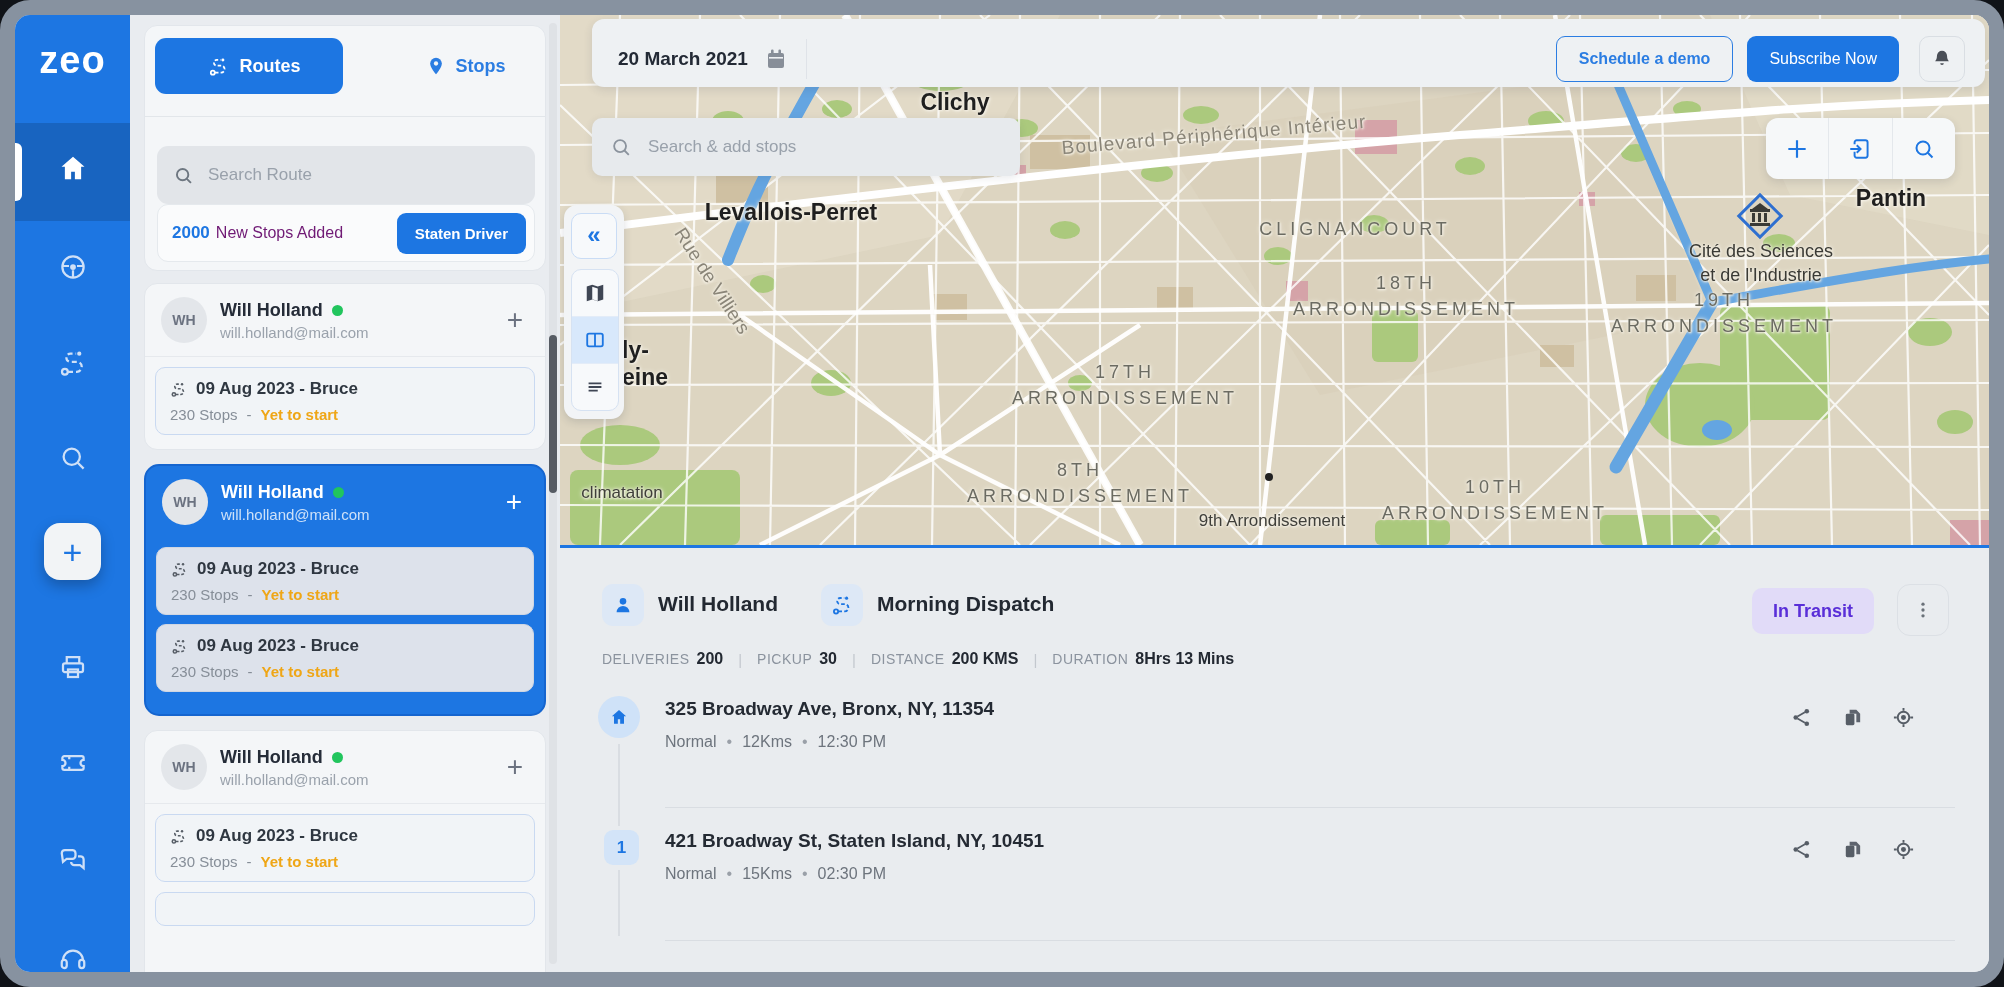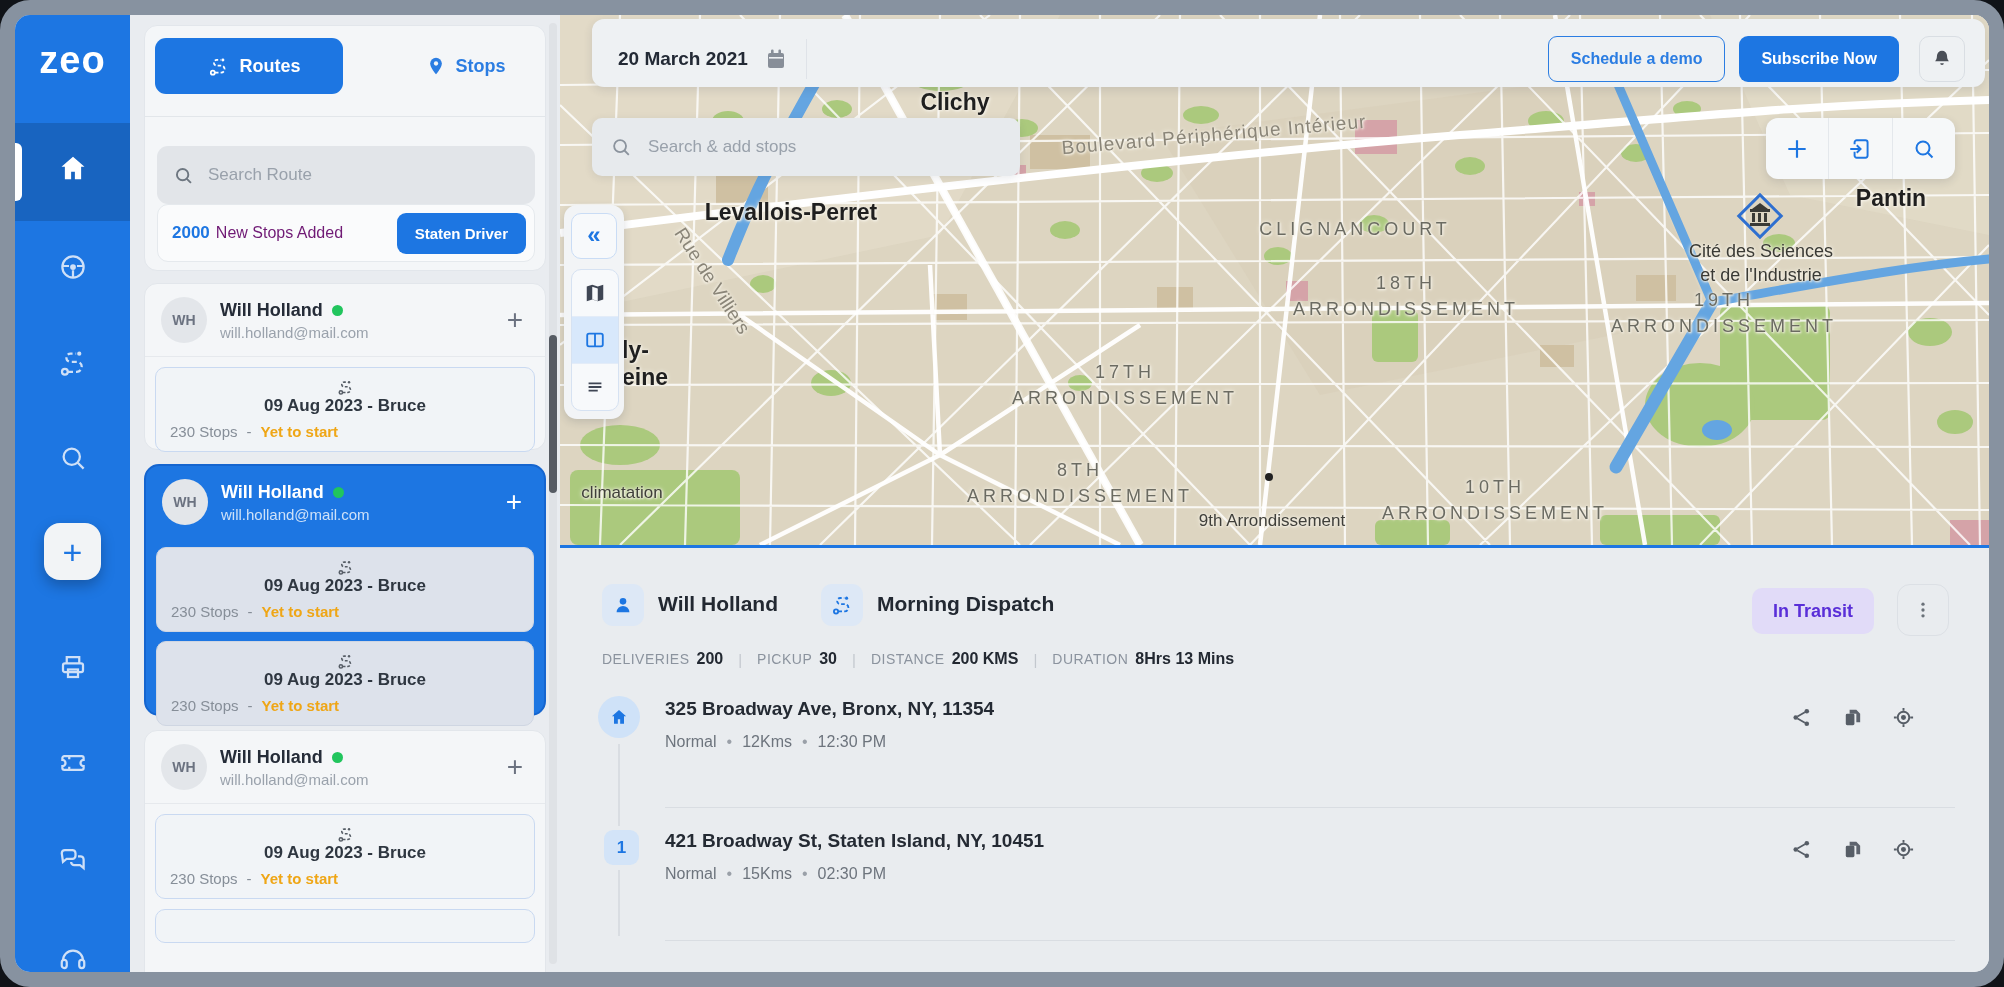--- a/index.html
+++ b/index.html
@@ -45,21 +45,21 @@
   .drv-header{display:flex;align-items:center;padding:12px 16px;gap:13px;height:48px;}
   .avatar{width:46px;height:46px;border-radius:50%;background:#e3e6ea;color:#6b7280;font-size:14px;
       font-weight:700;display:flex;align-items:center;justify-content:center;flex:none;}
   .drv-name{font-size:18px;font-weight:700;color:#252c38;display:flex;align-items:center;gap:9px;}
   .green-dot{width:11px;height:11px;border-radius:50%;background:#21c55d;display:inline-block;}
   .drv-email{font-size:15px;color:#9aa2ac;margin-top:3px;}
   .drv-plus{margin-left:auto;color:#6b7280;font-size:28px;font-weight:300;background:none;border:none;
       cursor:pointer;line-height:1;font-family:inherit;}
   .drv-divider{border-top:1px solid #e6e9ed;margin:0;}
   .route-entry{margin:10px;border:1px solid #c9d9f1;background:#f1f4f7;border-radius:10px;padding:11px 14px;box-sizing:border-box;}
-  .re-line1{display:flex;align-items:center;font-size:17px;font-weight:700;color:#2f3741;flex-direction:column;}
+  .re-line1{display:flex;align-items:center;gap:9px;font-size:17px;font-weight:700;color:#2f3741;}
   .re-line1 svg{color:#565d66;}
   .re-line2{margin-top:7px;font-size:15px;color:#868e98;display:flex;gap:9px;align-items:center;}
   .re-status{color:#efa616;font-weight:700;}
 
   .card-sel{top:449px;height:252px;background:#1d76e2;border:2px solid #1565cf;border-radius:15px;}
   .card-sel .drv-name{color:#fff;}
   .card-sel .drv-email{color:rgba(255,255,255,0.78);}
   .card-sel .drv-plus{color:#fff;}
   .card-sel .route-entry{background:#dde2eb;border:1px solid #cfd6e2;margin:9px 10px;}
   .card0{top:268px;height:167px;}
@@ -81,21 +81,21 @@
   .rot-rdv{transform:translate(-50%,-50%) rotate(57deg);}
   .poi{font-size:18px;color:#3a3a35;line-height:1.35;letter-spacing:0;}
 
   
   .topbar{position:absolute;left:577px;top:4px;width:1393px;height:68px;background:#eef1f3;border-radius:12px;
       box-shadow:0 3px 10px rgba(40,50,70,0.12);display:flex;align-items:center;padding:12px 20px 0 26px;box-sizing:border-box;}
   .date-txt{font-size:19px;font-weight:700;color:#232a35;margin-right:16px;}
   .tb-divider{width:1px;height:40px;background:#dfe3e8;margin-left:18px;}
   .btn-outline{border:1.5px solid #2b7de2;color:#2b7de2;background:none;font-weight:700;font-size:16px;
       padding:0 22px;height:46px;border-radius:9px;cursor:pointer;font-family:inherit;}
-  .btn-fill{border:none;background:#1d76e2;color:#fff;font-weight:700;font-size:16px;padding:0 22px;
+  .btn-fill{border:none;background:#1d76e2;color:#fff;font-weight:400;font-size:16px;padding:0 22px;
       height:46px;border-radius:9px;cursor:pointer;margin-left:14px;font-family:inherit;}
   .bell-btn{width:46px;height:46px;border:1px solid #d9dee3;background:none;border-radius:10px;margin-left:20px;
       display:flex;align-items:center;justify-content:center;color:#4a4f57;cursor:pointer;}
 
   .map-search{position:absolute;left:577px;top:103px;width:428px;height:58px;background:#e7eaed;border-radius:10px;
       display:flex;align-items:center;gap:14px;padding:0 18px;box-sizing:border-box;color:#8b939d;
       box-shadow:0 2px 8px rgba(40,50,70,0.10);}
   .map-search input{border:none;background:none;outline:none;font-size:17px;flex:1;color:#3b424c;font-family:inherit;}
   .map-search input::placeholder{color:#99a1ab;}
 

